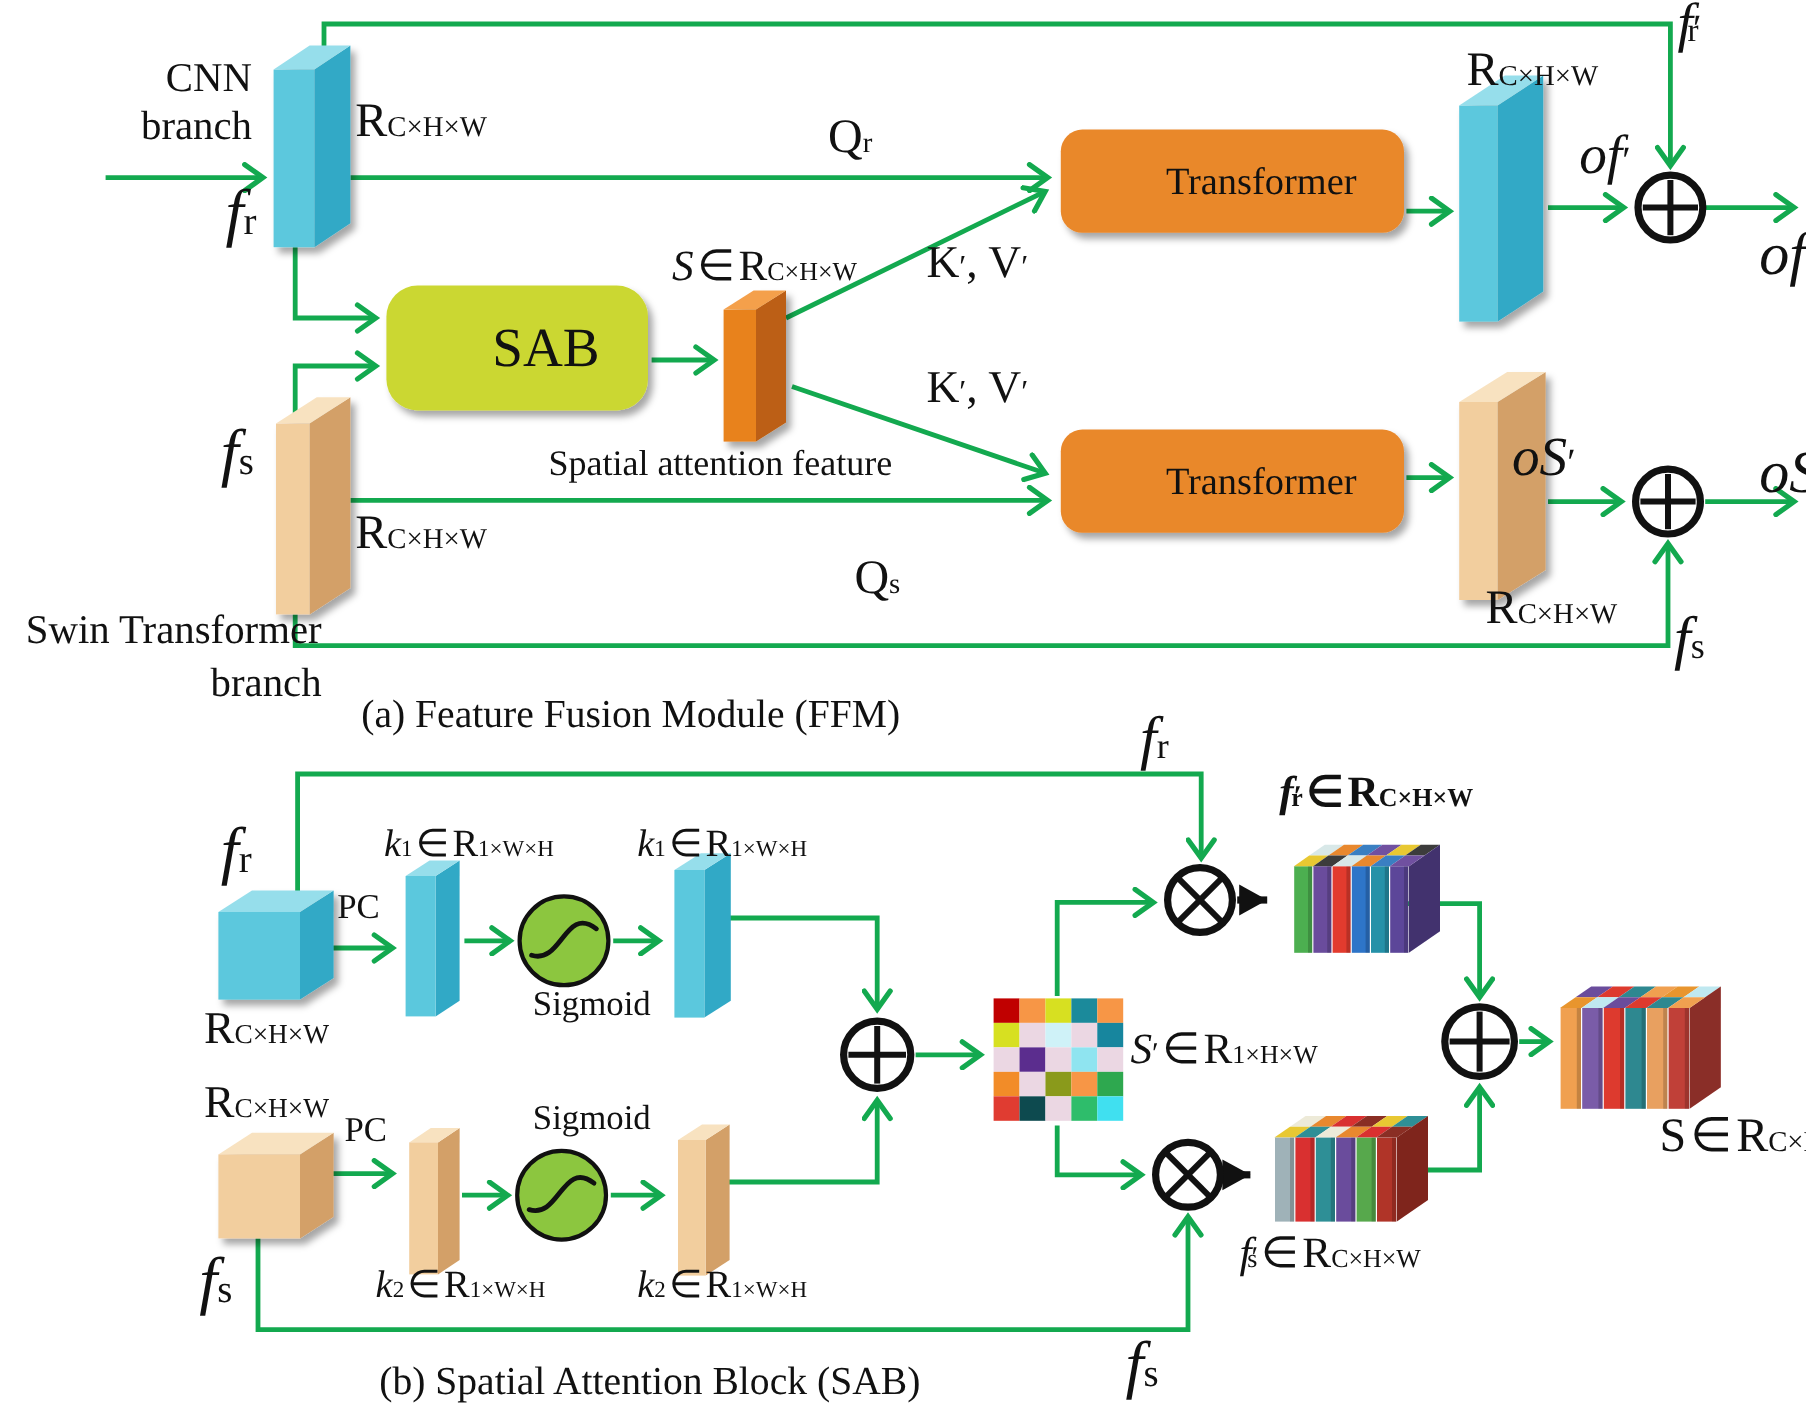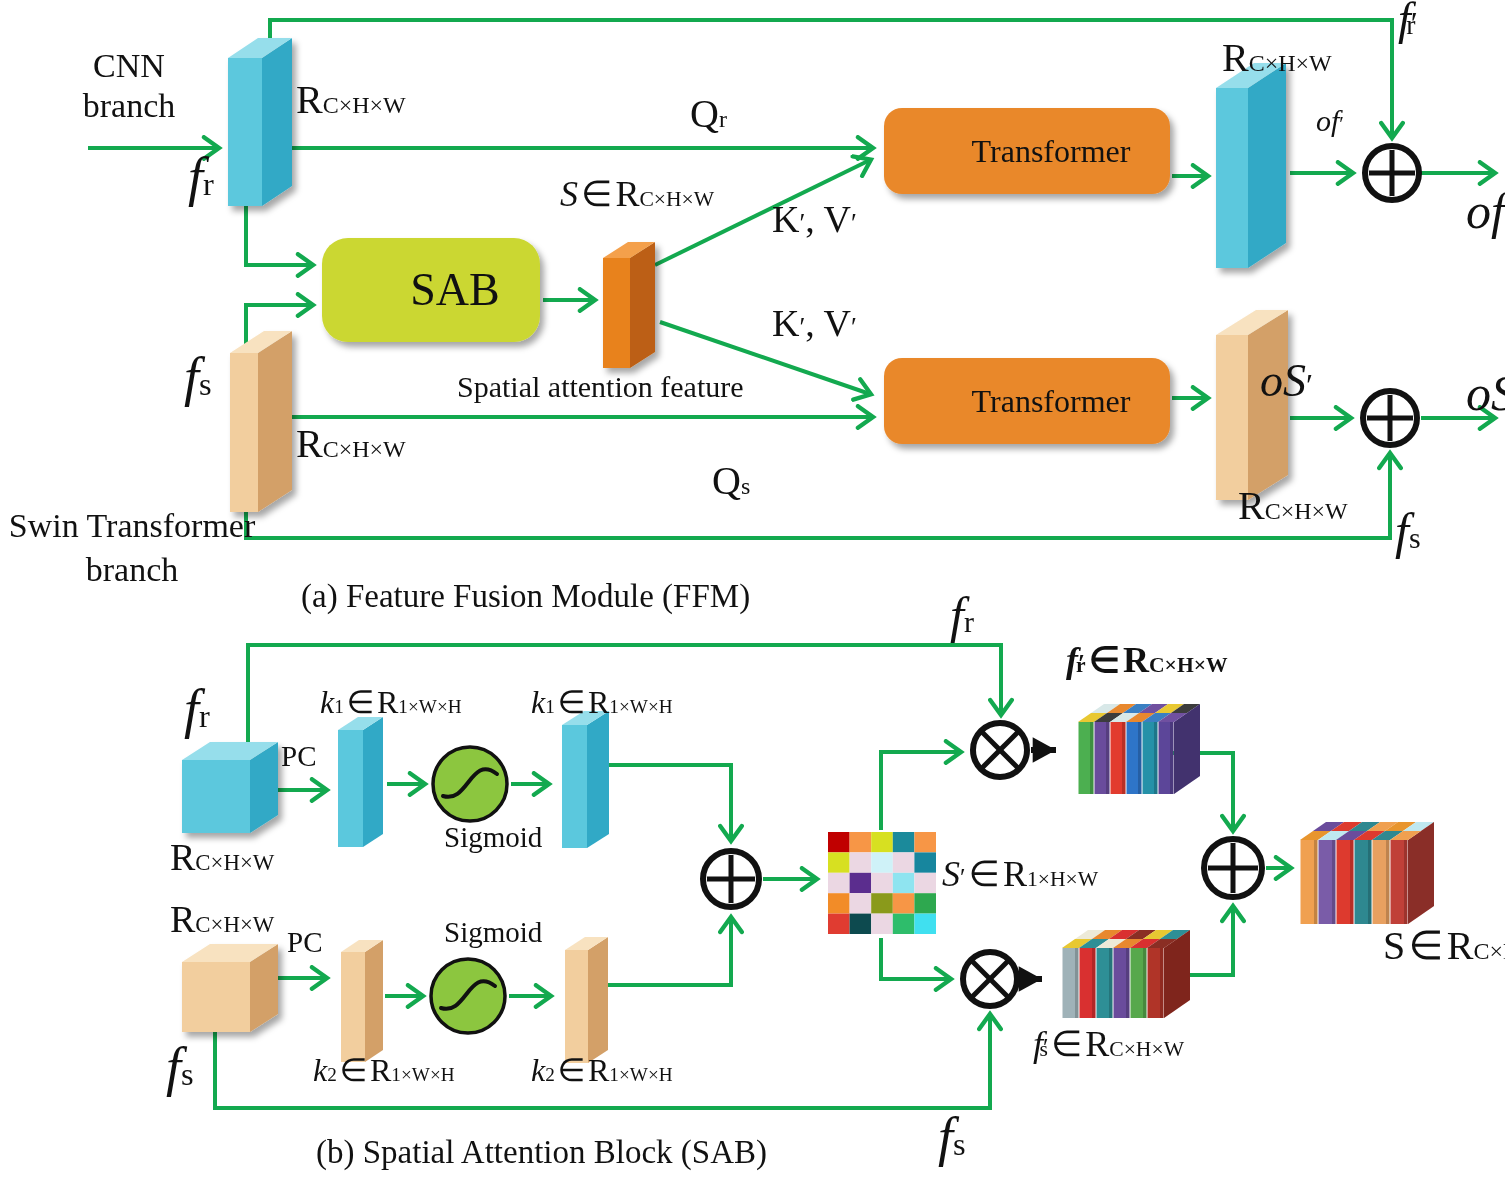--- a/index.html
+++ b/index.html
@@ -1,21 +1,21 @@
 <!DOCTYPE html>
 <html><head>
 <meta charset="utf-8">
 <style>
   html,body{margin:0;padding:0;background:#fff;}
   #canvas{position:relative;width:1505px;height:1183px;background:#fff;overflow:hidden;
           font-family:"Liberation Serif",serif;color:#111;}
   #diagram-svg{position:absolute;left:0;top:0;}
   .L{position:absolute;white-space:nowrap;line-height:1;color:#111;}
   .b{font-weight:normal;padding-left:24px;}
-  .ctr{text-align:center;}
+  .ctr{text-align:right;}
   sup{font-size:60%;vertical-align:45%;line-height:0;}
   sub{font-size:60%;vertical-align:-18%;line-height:0;}
   sup.pr{font-size:70%;vertical-align:55%;}
   sub.tuck{margin-left:-0.42em;}
   .boxtext{display:flex;align-items:center;justify-content:center;}
 </style>
 </head>
 <body>
 
 <div id="canvas">
@@ -316,39 +316,39 @@
 <div class="L" style="left:188px;top:150px;font-size:54px;"><i>f</i><sub>r</sub></div>
 
 <div class="L" style="left:296px;top:80px;font-size:40px;"><span>R</span><sup>C×H×W</sup></div>
 
 <div class="L" style="left:690px;top:94px;font-size:40px;text-align:center;"><span>Q</span><sub>r</sub></div>
 
 <div class="L boxtext b" style="left:322px;top:238px;width:218px;height:104px;font-size:46px;">
       <span>SAB</span>
     </div>
 
-<div class="L" style="left:560px;top:176px;font-size:36px;"><i>S</i> <span>∈</span> <span>R</span><sup>C×H×W</sup></div>
+<div class="L" style="left:560px;top:203px;font-size:36px;"><i>S</i> <span>∈</span> <span>R</span><sup>C×H×W</sup></div>
 
 <div class="L" style="left:772px;top:200px;font-size:38px;"><span>K</span><sup class="pr">′</sup><span>, V</span><sup class="pr">′</sup></div>
 
 <div class="L" style="left:772px;top:304px;font-size:38px;"><span>K</span><sup class="pr">′</sup><span>, V</span><sup class="pr">′</sup></div>
 
 <div class="L b" style="left:433px;top:372px;font-size:30px;"><span>Spatial attention feature</span></div>
 
 <div class="L boxtext b" style="left:884px;top:108px;width:286px;height:86px;font-size:32px;">
       <span>Transformer</span>
     </div>
 
 <div class="L boxtext b" style="left:884px;top:358px;width:286px;height:86px;font-size:32px;">
       <span>Transformer</span>
     </div>
 
 <div class="L" style="left:1222px;top:38px;font-size:40px;"><span>R</span><sup>C×H×W</sup></div>
 
-<div class="L b" style="left:1292px;top:106px;font-size:30px;"><i>of</i><sup class="pr">′</sup></div>
+<div class="L b" style="left:1292px;top:106px;font-size:46px;"><i>of</i><sup class="pr">′</sup></div>
 
 <div class="L" style="left:1398px;top:-4px;font-size:46px;"><i>f</i><sup class="pr">′</sup><sub class="tuck">r</sub></div>
 
 <div class="L b" style="left:1442px;top:186px;font-size:50px;"><i>of</i></div>
 
 <div class="L" style="left:184px;top:350px;font-size:54px;"><i>f</i><sub>s</sub></div>
 
 <div class="L" style="left:296px;top:424px;font-size:40px;"><span>R</span><sup>C×H×W</sup></div>
 
 <div class="L" style="left:712px;top:461px;font-size:40px;"><span>Q</span><sub>s</sub></div>

